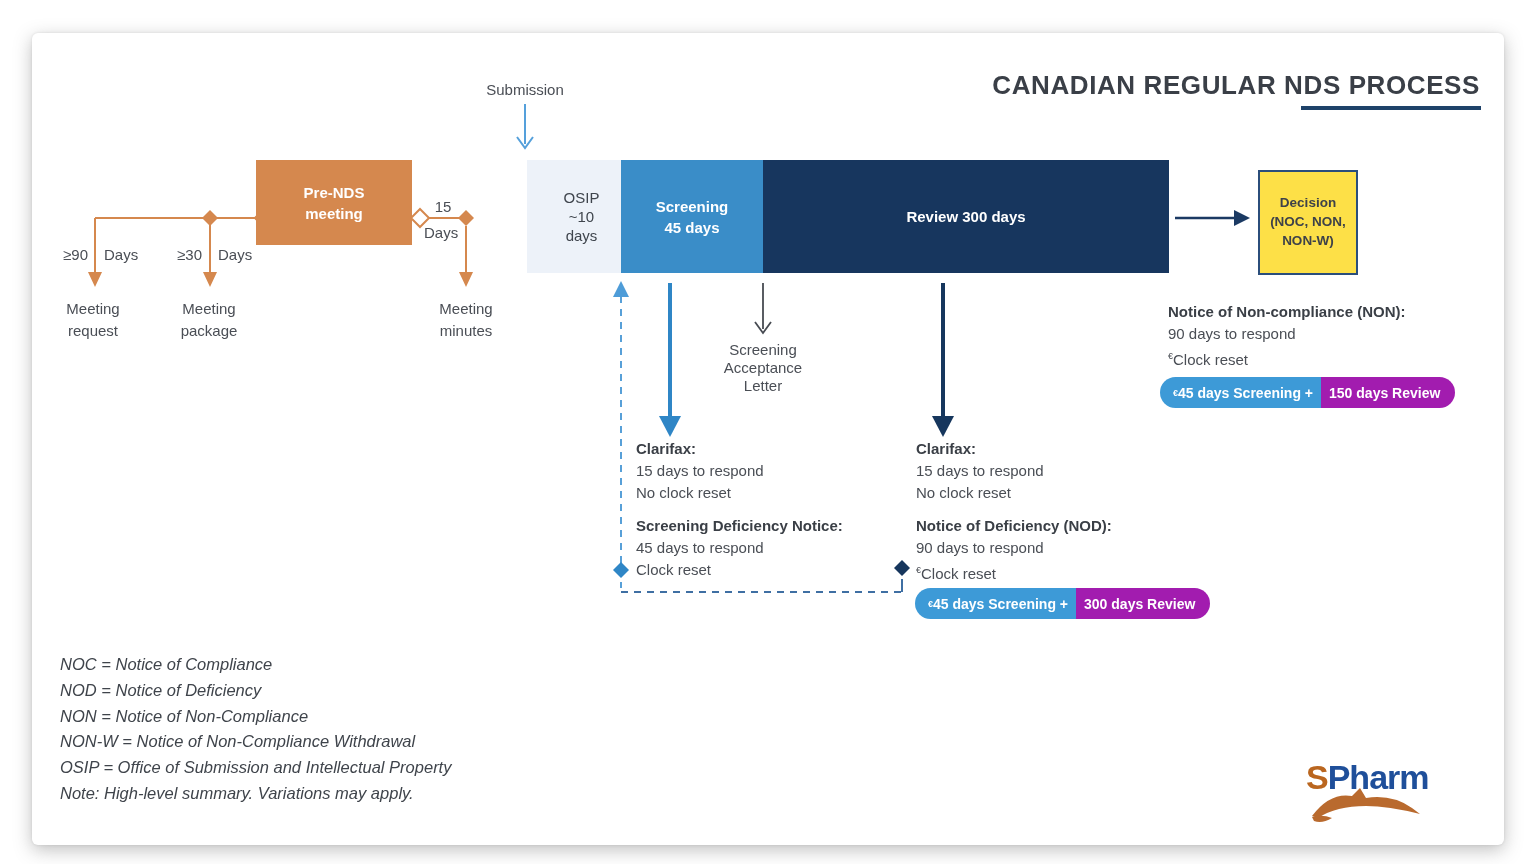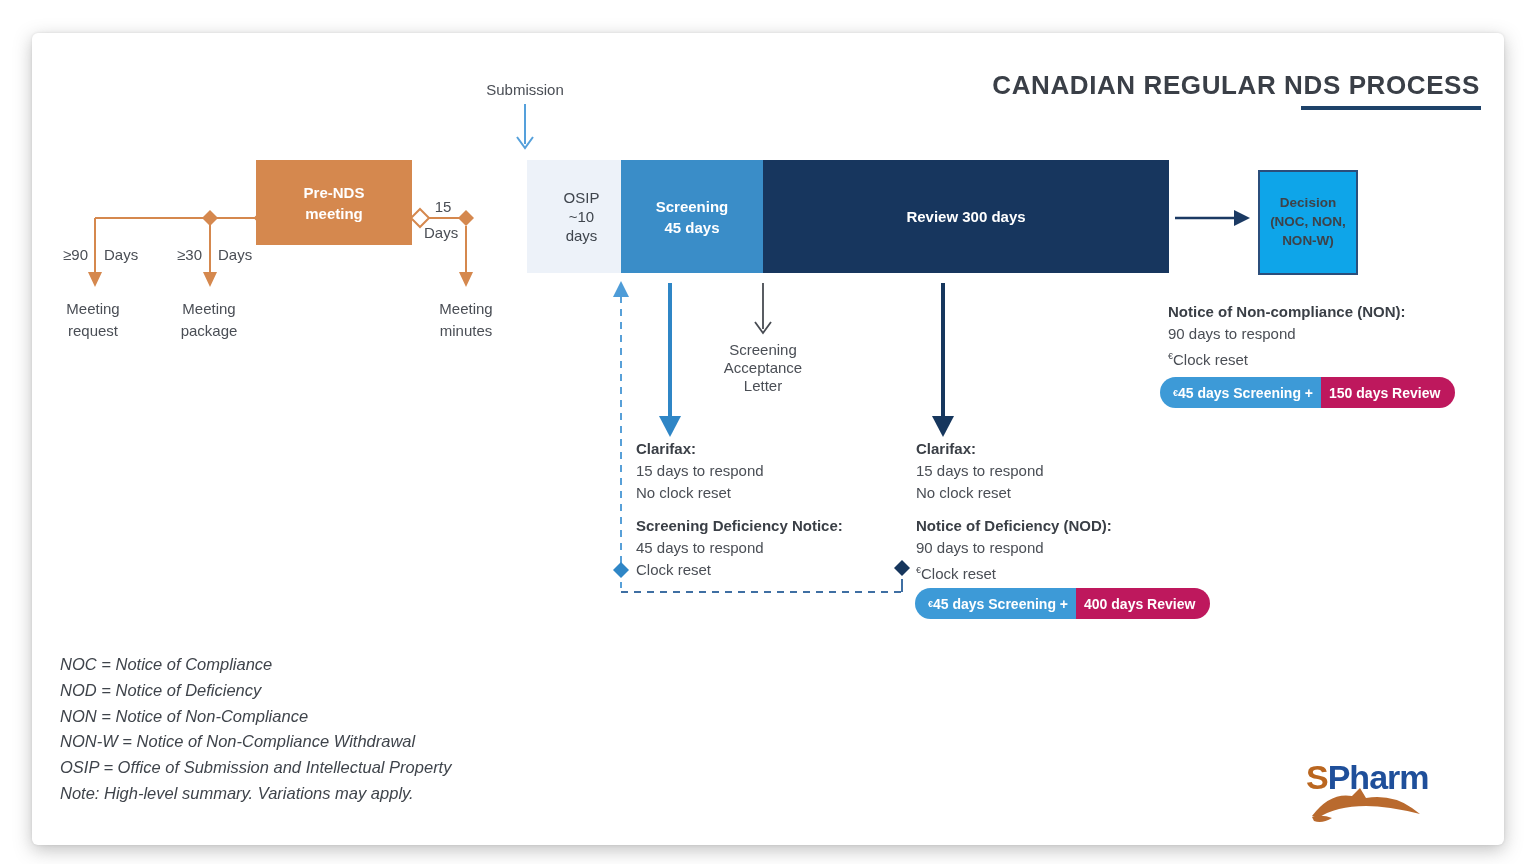--- a/index.html
+++ b/index.html
@@ -11,30 +11,30 @@
   .pre{white-space:pre-line;}
   .center{text-align:center;}
   .title{font-size:26px;font-weight:bold;letter-spacing:.6px;color:#3A3F47;text-align:right;}
   .title-underline{background:#1E4269;height:4px;}
   .lbl{font-size:15px;color:#4A4E55;line-height:22px;}
   .bar{display:flex;align-items:center;justify-content:center;font-size:15px;line-height:21px;}
   .bar-osip{background:#EDF2F9;color:#3F454D;line-height:19px;}
   .bar-screening{background:#3A8DC8;color:#fff;font-weight:bold;}
   .bar-review{background:#17365E;color:#fff;font-weight:bold;}
   .bar-prends{background:#D5884E;color:#fff;font-weight:bold;}
-  .decision-box{border:2px solid #2B4E7B;background:#0ea5e9;display:flex;align-items:center;justify-content:center;
+  .decision-box{border:2px solid #2B4E7B;background:#fde047;display:flex;align-items:center;justify-content:center;
                 font-size:13.5px;font-weight:bold;color:#3E4249;line-height:1.4;}
   .tblock{font-size:15px;line-height:22px;color:#4A4E55;}
   .tblock .hd{font-weight:bold;color:#3A3F46;}
   .tblock .gap{height:11px;}
   sup.fn{font-size:9px;vertical-align:6px;}
   .pill{display:inline-flex;height:31px;border-radius:16px;overflow:hidden;font-size:14px;font-weight:bold;color:#fff;
         align-items:stretch;white-space:nowrap;}
   .pill .seg-l{background:#3D9AD7;display:flex;align-items:center;padding:0 8px 0 13px;}
-  .pill .seg-r{background:#be185d;display:flex;align-items:center;padding:0 15px 0 8px;}
+  .pill .seg-r{background:#a21caf;display:flex;align-items:center;padding:0 15px 0 8px;}
   .legend{font-size:16.5px;font-style:italic;color:#3F444B;line-height:25.8px;}
   .logo-text{font-size:34px;font-weight:bold;letter-spacing:-1px;line-height:1;}
   .logo-s{color:#BA661F;}
   .logo-pharm{color:#1F4F9A;}
   svg{display:block;}
 </style>
 </head>
 <body>
 
 <div id="stage">
@@ -145,21 +145,21 @@
     <div class="hd">Notice of Deficiency (NOD):</div>
     <div>90 days to respond</div>
     <div><sup class="fn">€</sup><span>Clock reset</span></div>
   </div>
 
   <div class="abs pill" style="left:915px;top:588px;">
     <span class="seg-l">
         <sup class="fn">€</sup>
         <span>45 days Screening +</span>
       </span>
-    <span class="seg-r">400 days Review</span>
+    <span class="seg-r">300 days Review</span>
   </div>
 
   <div class="abs tblock" style="left:1168px;top:301px;">
     <div class="hd">Notice of Non-compliance (NON):</div>
     <div>90 days to respond</div>
     <div><sup class="fn">€</sup><span>Clock reset</span></div>
   </div>
 
   <div class="abs pill" style="left:1160px;top:377px;">
     <span class="seg-l">

